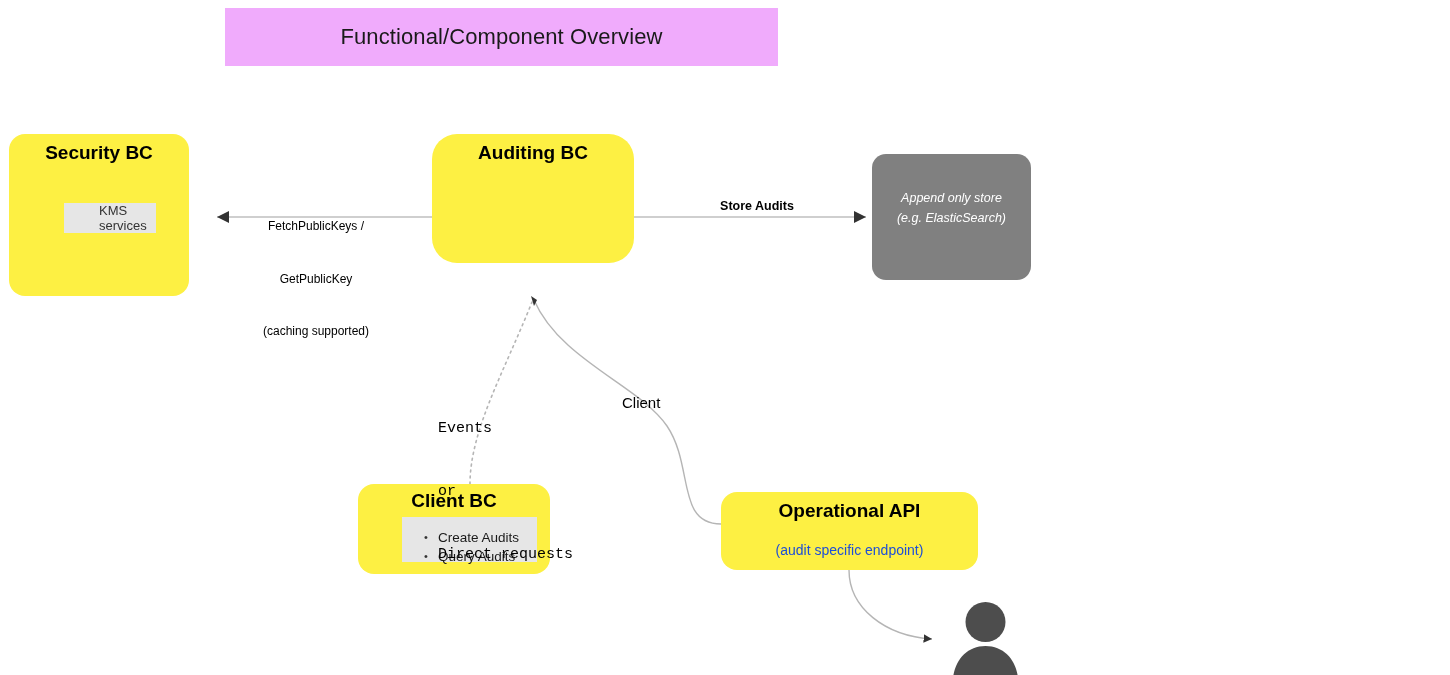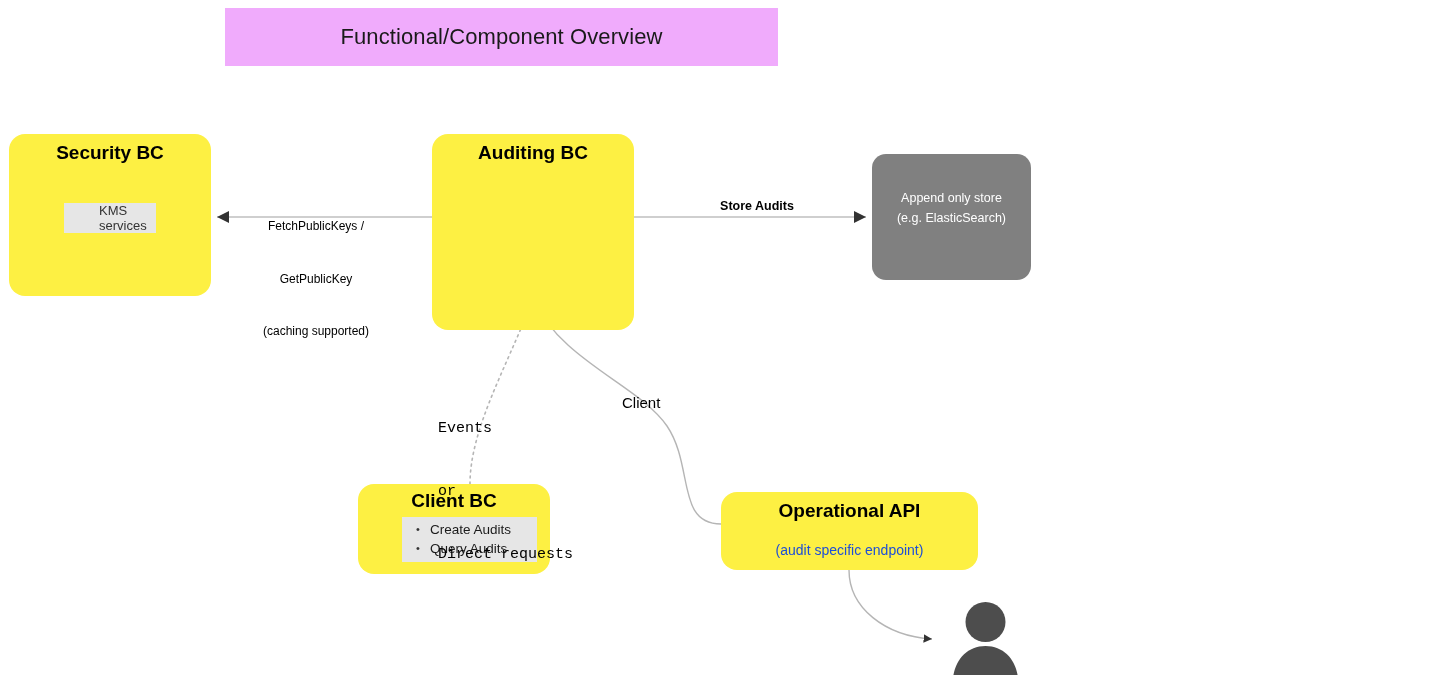--- a/index.html
+++ b/index.html
@@ -62,33 +62,34 @@
     left: 0;
     right: 0;
     text-align: center;
     font-weight: bold;
     color: #000000;
   }
 
   #security-bc {
     left: 9px;
     top: 134px;
-    width: 202px;
+    width: 180px;
     height: 162px;
   }
   #security-bc .box-heading {
     top: 8px;
     font-size: 19px;
   }
 
   #auditing-bc {
     left: 432px;
     top: 134px;
     width: 202px;
-    height: 196px;
+    height: 129px;
+    border-radius: 25px;
   }
   #auditing-bc .box-heading {
     top: 8px;
     font-size: 19px;
   }
 
   #client-bc {
     left: 358px;
     top: 484px;
     width: 192px;
@@ -142,21 +143,21 @@
 
   #client-ops-panel {
     left: 44px;
     top: 33px;
     width: 135px;
     height: 45px;
     padding: 4px 0 0 0;
   }
   #client-ops-panel ul {
     list-style: none;
-    margin: 0;
+    margin: 8px;
     padding: 0 4px 0 14px;
   }
   #client-ops-panel li {
     font-size: 13.5px;
     color: #1a1a1a;
     line-height: 18.5px;
     position: relative;
     padding-left: 14px;
   }
   #client-ops-panel li:before {
@@ -171,20 +172,21 @@
   
   #append-store {
     position: absolute;
     left: 872px;
     top: 154px;
     width: 159px;
     height: 126px;
     background: #808080;
     border-radius: 14px;
     box-sizing: border-box;
+    font-style: italic;
   }
   #append-store .store-line {
     position: absolute;
     left: 0;
     right: 0;
     text-align: center;
     color: #ffffff;
     font-size: 12.5px;
   }
   #append-store .store-line-1 { top: 37px; }

